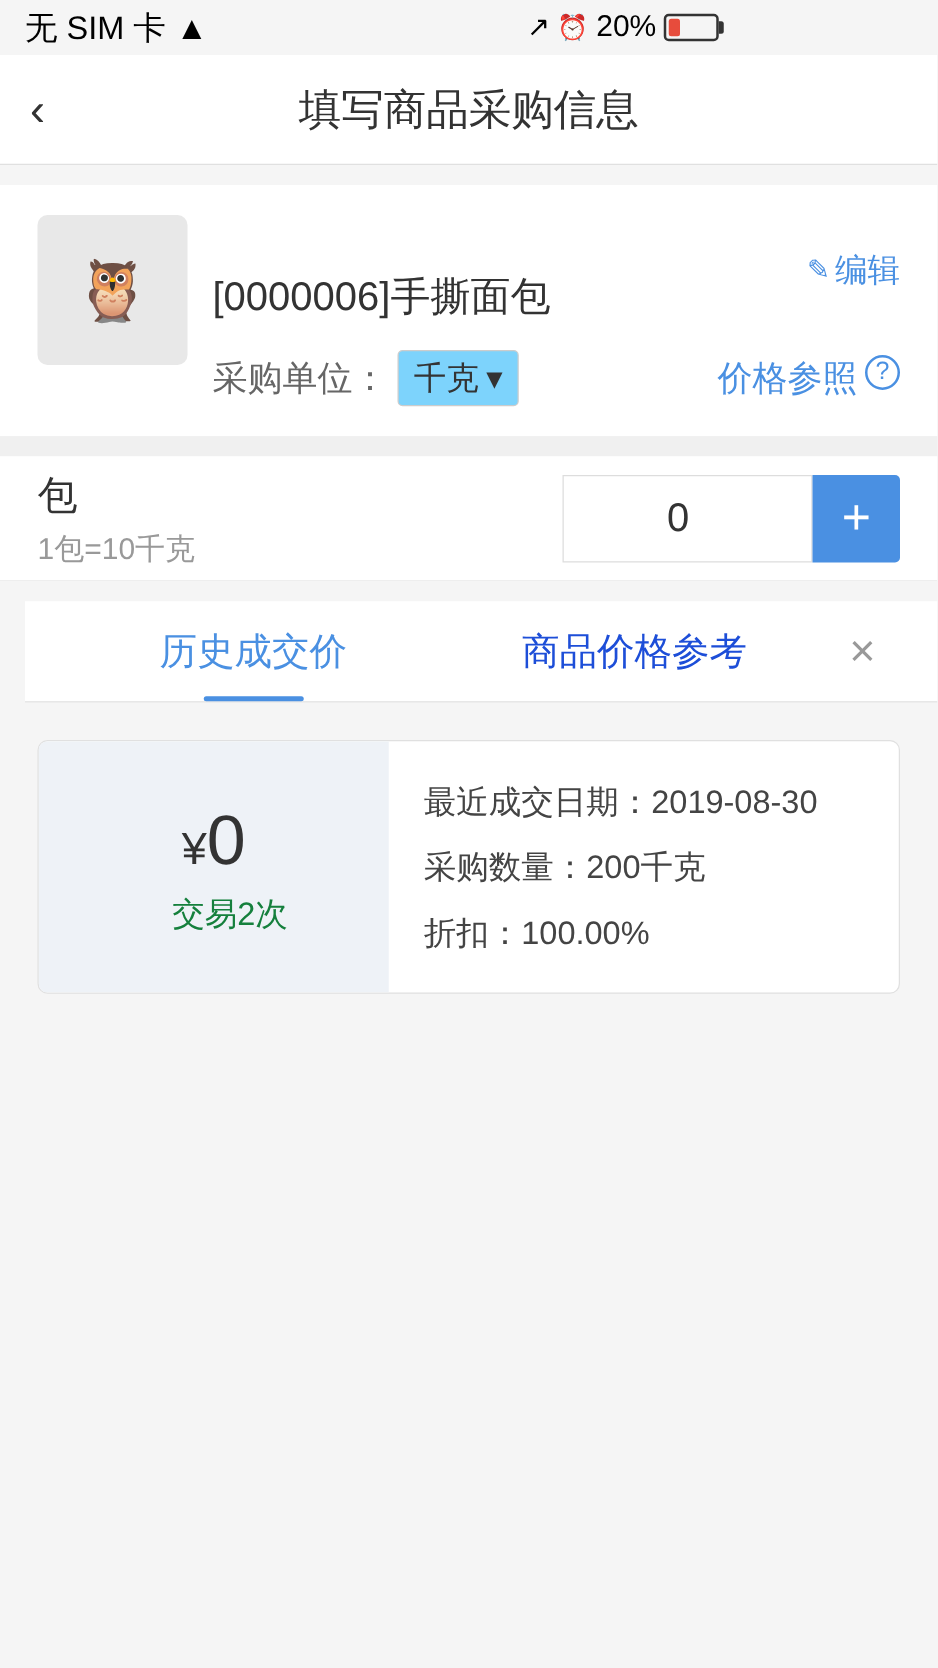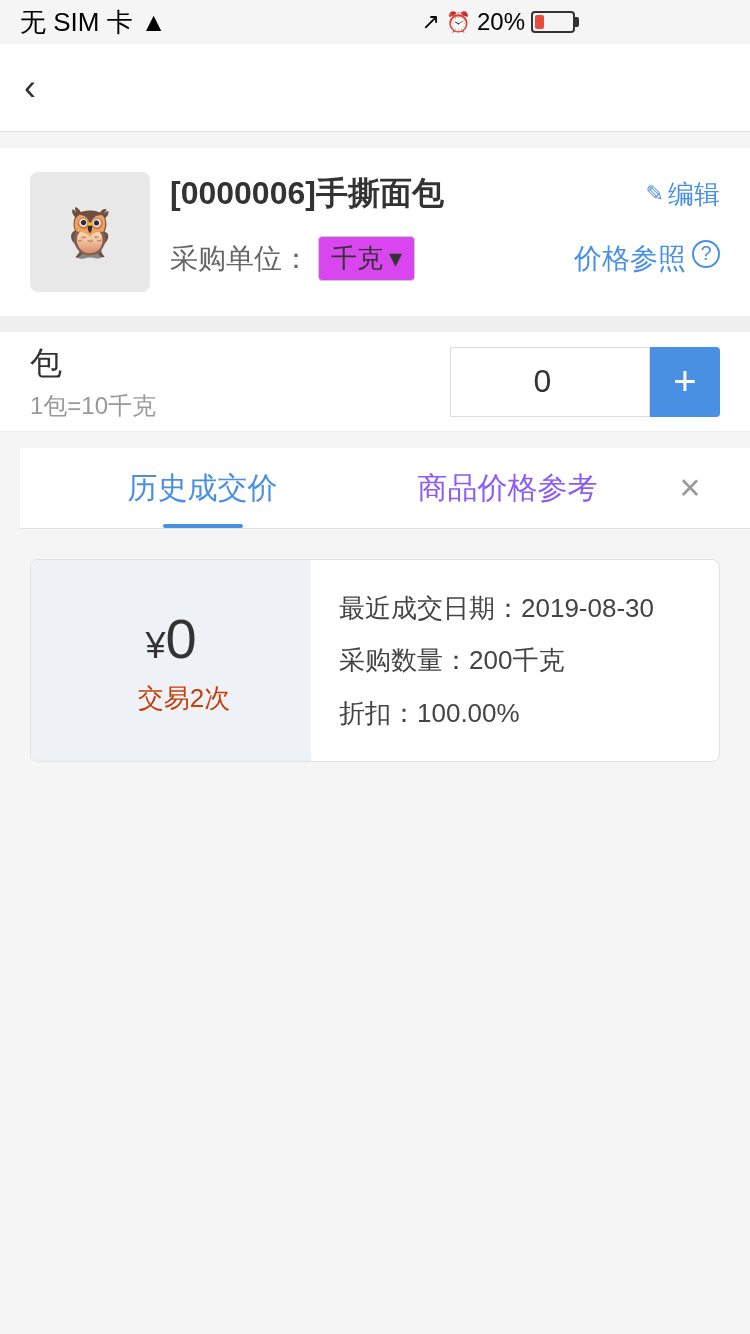--- a/index.html
+++ b/index.html
@@ -124,21 +124,22 @@
     }
     .product-header {
       display: flex;
       justify-content: space-between;
       align-items: center;
       margin-bottom: 20px;
     }
     .product-name {
       font-size: 32px;
       color: #333;
-      font-weight: 700;
+      font-weight: 400;
+      margin-top: 44px;
     }
     .edit-btn {
       font-size: 26px;
       color: #4a90e2;
       display: flex;
       align-items: center;
       gap: 4px;
       cursor: pointer;
     }
     .edit-icon {
@@ -154,21 +155,21 @@
       color: #666;
     }
     .unit-select {
       display: inline-flex;
       align-items: center;
       border: 1px solid #ccc;
       border-radius: 4px;
       padding: 4px 12px;
       font-size: 26px;
       color: #333;
-      background: #d946ef;
+      background: #7dd3fc;
       gap: 6px;
       cursor: pointer;
     }
     .price-ref {
       font-size: 28px;
       color: #4a90e2;
       display: flex;
       align-items: flex-start;
       gap: 6px;
       cursor: pointer;
@@ -256,21 +257,21 @@
       padding: 0 30px;
       position: relative;
     }
     .tab-item {
       flex: 1;
       height: 80px;
       display: flex;
       align-items: center;
       justify-content: center;
       font-size: 30px;
-      color: #8b5cf6;
+      color: #1d4ed8;
       cursor: pointer;
       position: relative;
     }
     .tab-item.active {
       color: #4a90e2;
     }
     .tab-underline {
       position: absolute;
       bottom: 0;
       left: 50%;
@@ -314,21 +315,21 @@
     .price-amount {
       font-size: 56px;
       color: #333;
       font-weight: 300;
     }
     .price-currency {
       font-size: 36px;
     }
     .price-trades {
       font-size: 26px;
-      color: #c2410c;
+      color: #15803d;
       margin-top: 10px;
       margin-left: 26px;
     }
     .price-right {
       flex: 1;
       padding: 30px 28px;
       display: flex;
       flex-direction: column;
       gap: 16px;
       justify-content: center;
@@ -352,20 +353,21 @@
     <span style="font-size:20px;">⏰</span>
     <span>20%</span>
     <div class="battery">
       <div class="battery-fill"></div>
     </div>
   </div>
 </div>
 
 <div class="nav-bar">
   <span class="nav-back">‹</span>
+  <span class="nav-title">填写商品采购信息</span>
 </div>
 
 <div class="product-card">
   <div class="product-image">
     <span class="product-image-icon">🦉</span>
   </div>
   <div class="product-info">
     <div class="product-header">
       <span class="product-name">
         <span>[0000006]</span><span>手撕面包</span>

